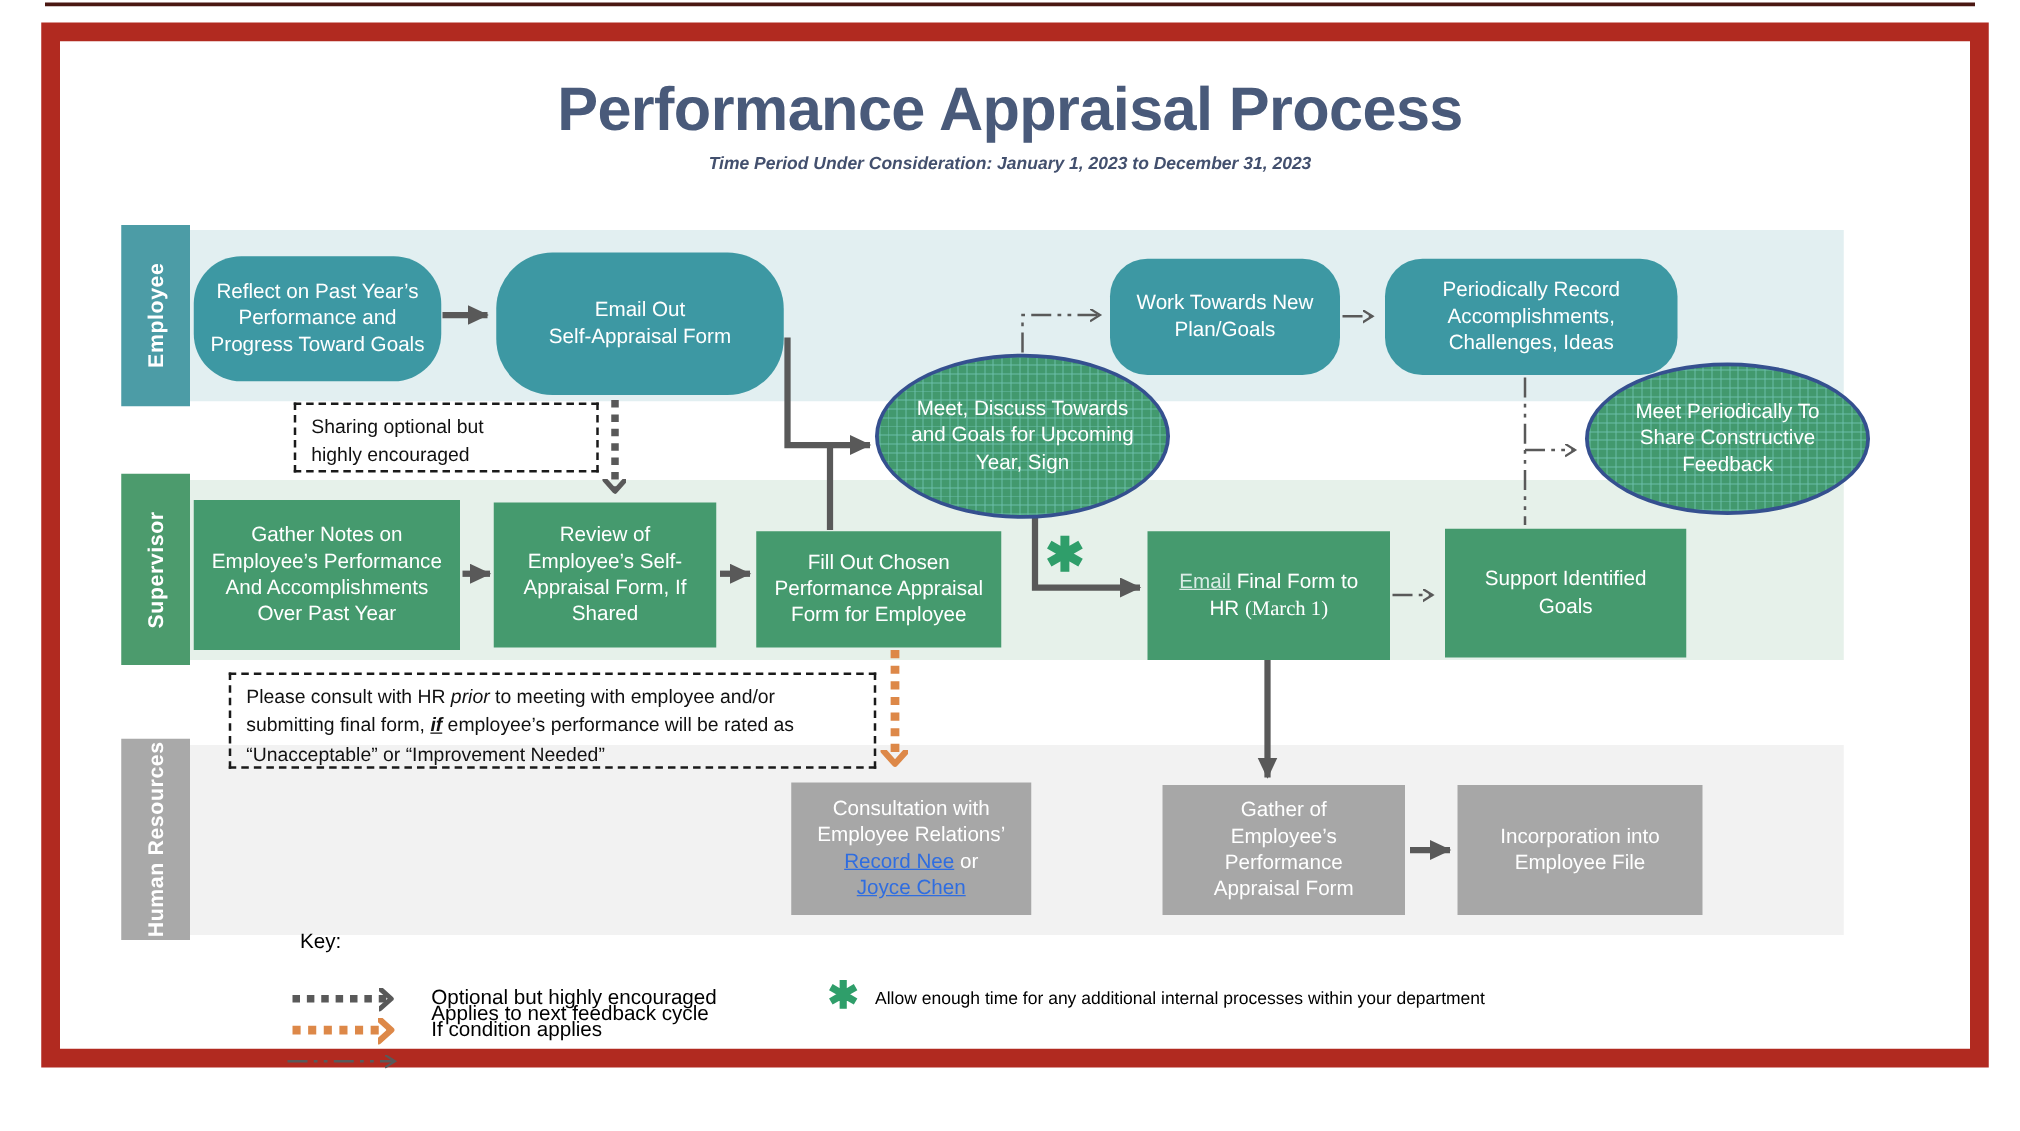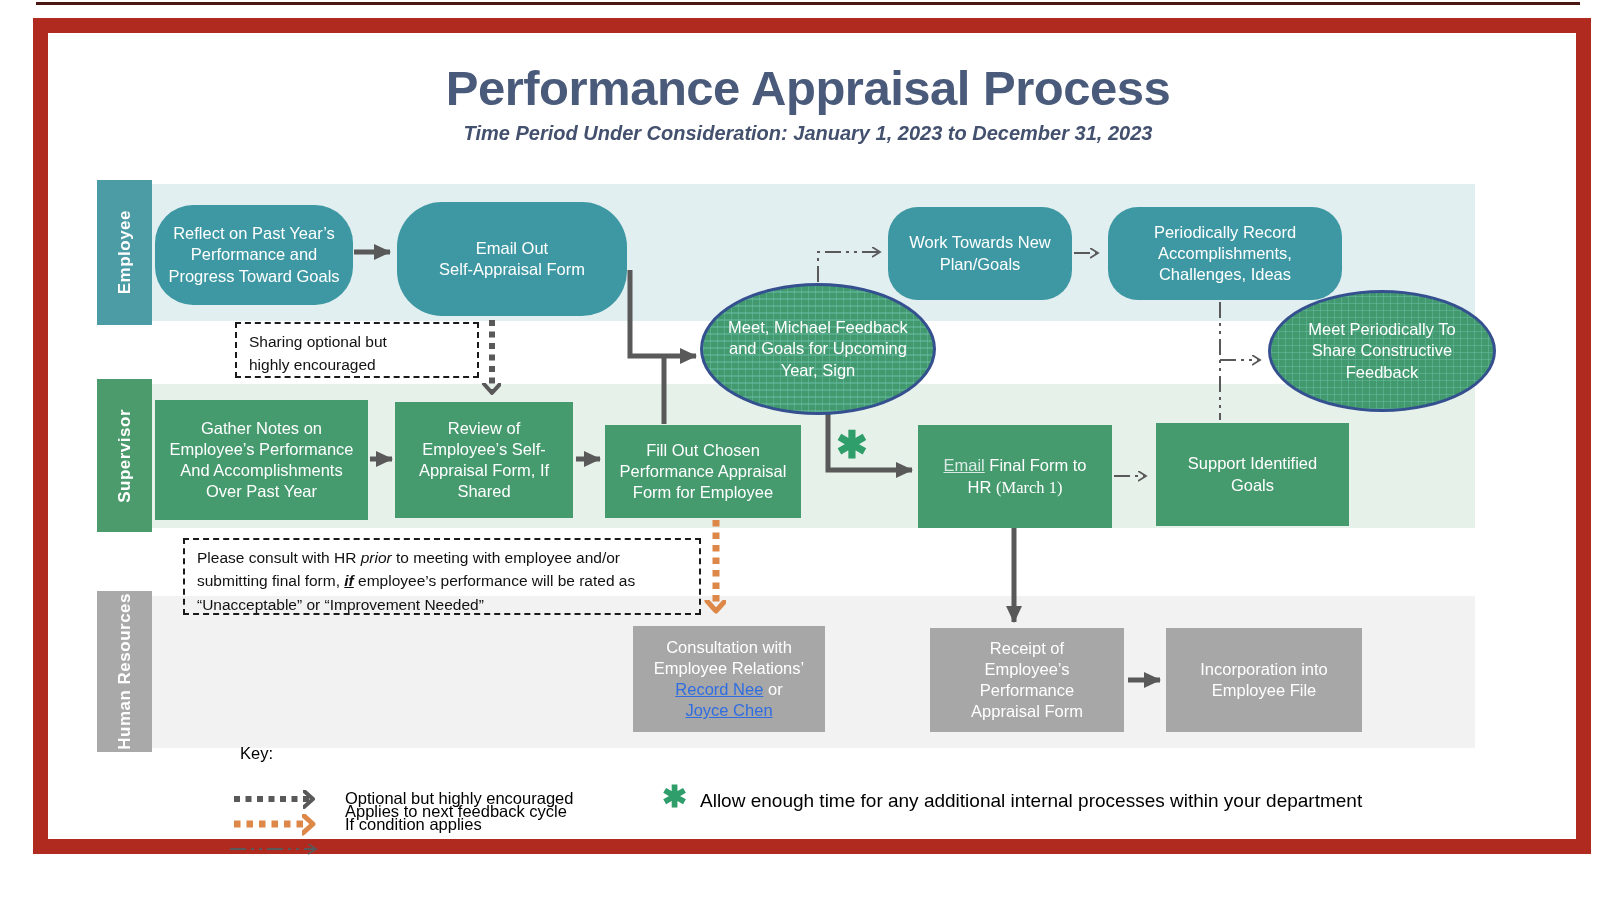--- a/index.html
+++ b/index.html
@@ -4,21 +4,21 @@
 <style>
   html,body{margin:0;padding:0;background:#fff;}
   .canvas{position:relative;width:1616px;height:905px;background:#fff;overflow:hidden;
           font-family:"Liberation Sans",sans-serif;}
   .topline{position:absolute;left:36px;top:2px;width:1544px;height:3px;background:#4a1712;}
   .frame{position:absolute;left:33px;top:18px;width:1558px;height:836px;
          border:15px solid #b12a20;box-sizing:border-box;}
   .title{position:absolute;left:0;right:0;top:60px;text-align:center;
          font-size:49px;font-weight:900;letter-spacing:-0.5px;color:#495a7a;}
   .subtitle{position:absolute;left:0;right:0;top:122px;text-align:center;
-            font-size:20px;font-weight:bold;font-style:italic;color:#43506e;}
+            font-size:14px;font-weight:bold;font-style:italic;color:#43506e;}
   .band{position:absolute;left:152px;width:1323px;}
   .band.emp{top:184px;height:137px;background:#e2eff1;}
   .band.sup{top:384px;height:144px;background:#e6f1ea;}
   .band.hr{top:596px;height:152px;background:#f2f2f2;}
   .lane-label{position:absolute;left:97px;width:55px;display:flex;align-items:center;
               justify-content:center;color:#fff;font-weight:bold;font-size:17px;}
   .lane-label span{writing-mode:vertical-rl;transform:rotate(180deg);letter-spacing:.5px;white-space:nowrap;}
   .lane-label.emp{top:180px;height:145px;background:#4c9ca6;}
   .lane-label.sup{top:379px;height:153px;background:#4c9b6d;}
   .lane-label.hr{top:591px;height:161px;background:#a9a9a9;}
@@ -44,21 +44,21 @@
   .solid{stroke:#595959;stroke-width:5;fill:none;}
   .dotg{stroke:#595959;stroke-width:6;stroke-dasharray:6 5.5;fill:none;}
   .doto{stroke:#dd8848;stroke-width:7;stroke-dasharray:6.5 6;fill:none;}
   .dd{stroke:#595959;stroke-width:2;stroke-dasharray:16 5 3 5 3 5;fill:none;}
   .flow-asterisk{position:absolute;left:836px;top:426px;color:#2f9e6a;
                  font-size:38px;font-weight:bold;line-height:1;}
   .key-heading{position:absolute;left:240px;top:744px;font-size:16.5px;color:#000;}
   .key-label{position:absolute;left:345px;font-size:16.5px;color:#000;}
   .key-asterisk{position:absolute;left:662px;top:782px;color:#2f9e6a;font-size:30px;
                 font-weight:bold;line-height:1;}
-  .key-note{position:absolute;left:700px;top:790px;font-size:19px;color:#000;}
+  .key-note{position:absolute;left:700px;top:790px;font-size:14px;color:#000;}
 </style>
 </head>
 <body>
 
 <div class="canvas">
 
   <div class="topline"></div>
   <div class="frame"></div>
 
   <div class="title">Performance Appraisal Process</div>
@@ -128,21 +128,21 @@
     <span class="box-label">Work Towards New
 Plan/Goals</span>
     </div>
   <div class="node teal r30" style="left:1108px;top:207px;width:234px;height:93px;">
     <span class="box-label">Periodically Record
 Accomplishments,
 Challenges, Ideas</span>
     </div>
 
   <div class="ellipse" style="left:700px;top:283px;width:236px;height:132px;">
-    <span class="box-label">Meet, Michael Feedback
+    <span class="box-label">Meet, Discuss Towards
 and Goals for Upcoming
 Year, Sign</span>
     </div>
   <div class="ellipse" style="left:1268px;top:290px;width:228px;height:122px;">
     <span class="box-label">Meet Periodically To
 Share Constructive
 Feedback</span>
     </div>
 
   <div class="node green" style="left:155px;top:400px;width:213px;height:120px;">
@@ -171,21 +171,21 @@
 Goals</span>
     </div>
 
   <div class="node gray" style="left:633px;top:626px;width:192px;height:106px;">
     <span class="box-label"><span>Consultation with
 Employee Relations’
 </span><a class="hr-link">Record Nee</a><span> or
 </span><a class="hr-link">Joyce Chen</a></span>
     </div>
   <div class="node gray" style="left:930px;top:628px;width:194px;height:104px;">
-    <span class="box-label">Receipt of
+    <span class="box-label">Gather of
 Employee’s
 Performance
 Appraisal Form</span>
     </div>
   <div class="node gray" style="left:1166px;top:628px;width:196px;height:104px;">
     <span class="box-label">Incorporation into
 Employee File</span>
     </div>
 
   <div class="note" style="left:235px;top:322px;width:244px;height:56px;">

